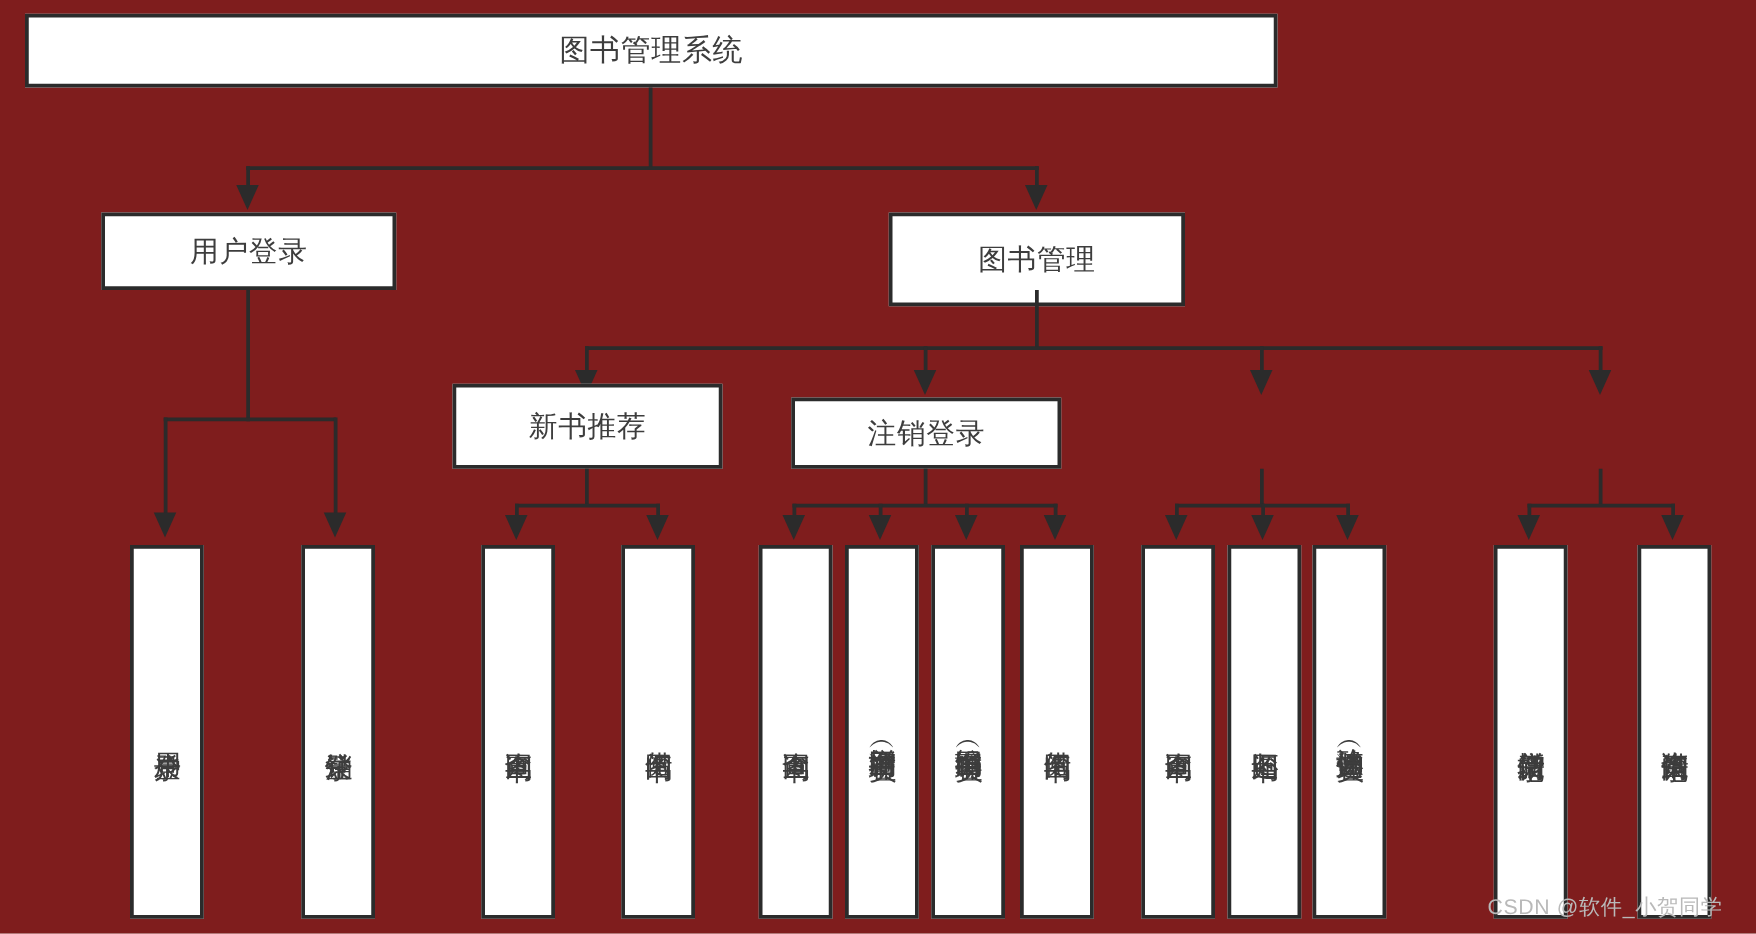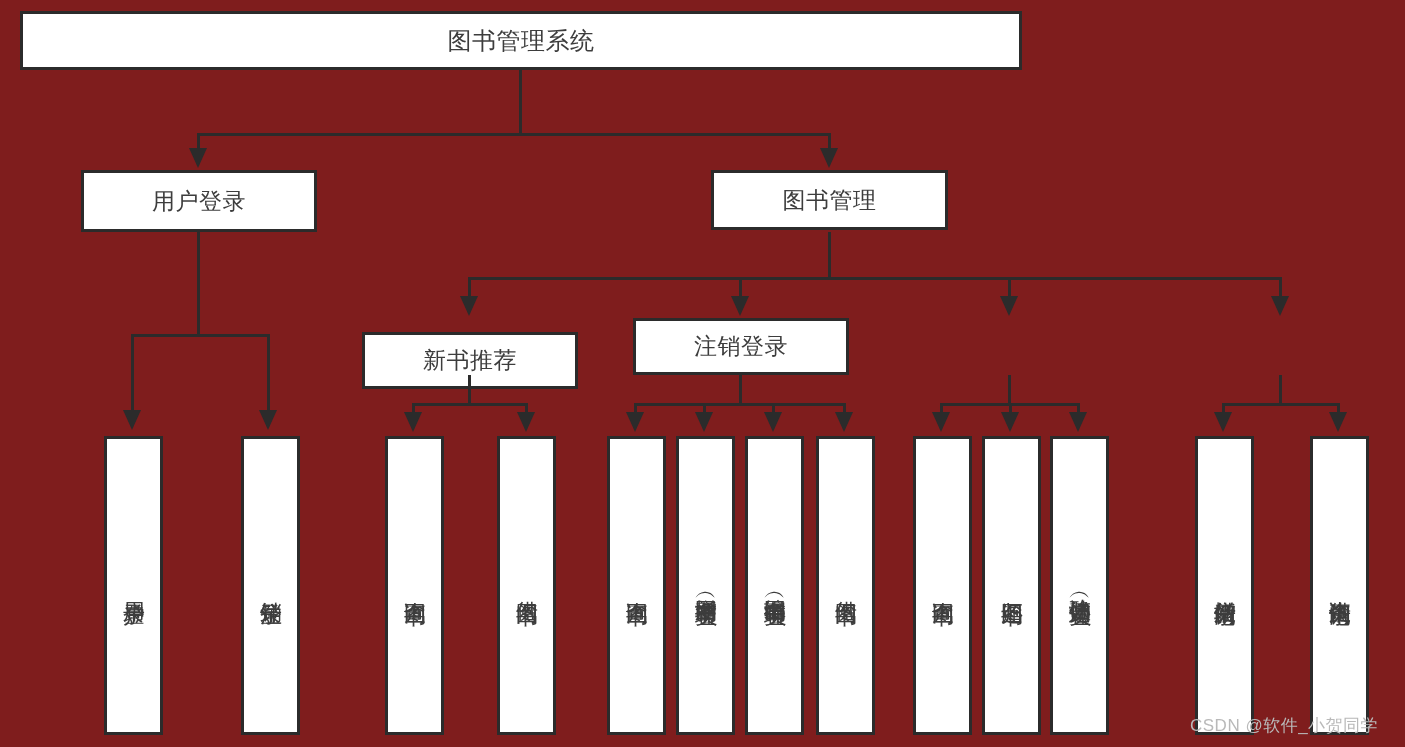--- a/index.html
+++ b/index.html
@@ -99,21 +99,21 @@
 
   <div class="vline" style="left:197px; top:133px; width:3px; height:20px;"></div>
   <div class="arrow" style="left:189px; top:148px;"></div>
 
   <div class="vline" style="left:828px; top:133px; width:3px; height:20px;"></div>
   <div class="arrow" style="left:820px; top:148px;"></div>
 
   <div class="node lvl2" style="left:81px; top:170px; width:236px; height:62px;">
     <span class="label">用户登录</span>
   </div>
-  <div class="node lvl2" style="left:711px; top:170px; width:237px; height:60px;">
+  <div class="node lvl2" style="left:711px; top:170px; width:237px; height:75px;">
     <span class="label">图书管理</span>
   </div>
 
   <div class="vline" style="left:197px; top:232px; width:3px; height:105px;"></div>
   <div class="hline" style="left:131px; top:334px; width:138px; height:3px;"></div>
   <div class="vline" style="left:131px; top:334px; width:3px; height:80px;"></div>
   <div class="arrow" style="left:123px; top:410px;"></div>
   <div class="vline" style="left:267px; top:334px; width:3px; height:80px;"></div>
   <div class="arrow" style="left:259px; top:410px;"></div>
 
@@ -121,21 +121,21 @@
   <div class="hline" style="left:468px; top:277px; width:814px; height:3px;"></div>
   <div class="vline" style="left:468px; top:277px; width:3px; height:24px;"></div>
   <div class="arrow" style="left:460px; top:296px;"></div>
   <div class="vline" style="left:739px; top:277px; width:3px; height:24px;"></div>
   <div class="arrow" style="left:731px; top:296px;"></div>
   <div class="vline" style="left:1008px; top:277px; width:3px; height:24px;"></div>
   <div class="arrow" style="left:1000px; top:296px;"></div>
   <div class="vline" style="left:1279px; top:277px; width:3px; height:24px;"></div>
   <div class="arrow" style="left:1271px; top:296px;"></div>
 
-  <div class="node lvl3" style="left:362px; top:332px; width:216px; height:57px;">
+  <div class="node lvl3" style="left:362px; top:307px; width:216px; height:68px;">
     <span class="label">新书推荐</span>
   </div>
   <div class="node lvl3" style="left:633px; top:318px; width:216px; height:57px;">
     <span class="label">注销登录</span>
   </div>
 
   <div class="vline" style="left:468px; top:375px; width:3px; height:30px;"></div>
   <div class="hline" style="left:412px; top:403px; width:116px; height:3px;"></div>
   <div class="vline" style="left:412px; top:403px; width:3px; height:12px;"></div>
   <div class="arrow" style="left:404px; top:412px;"></div>

